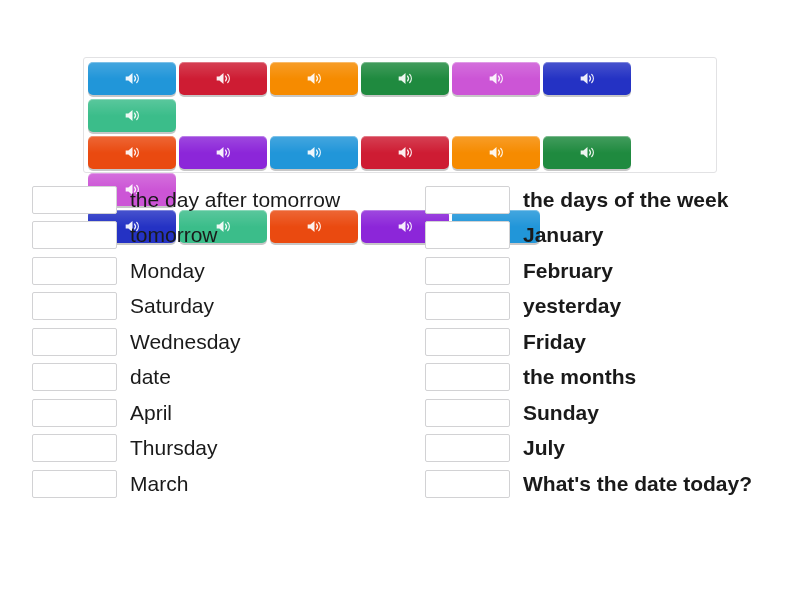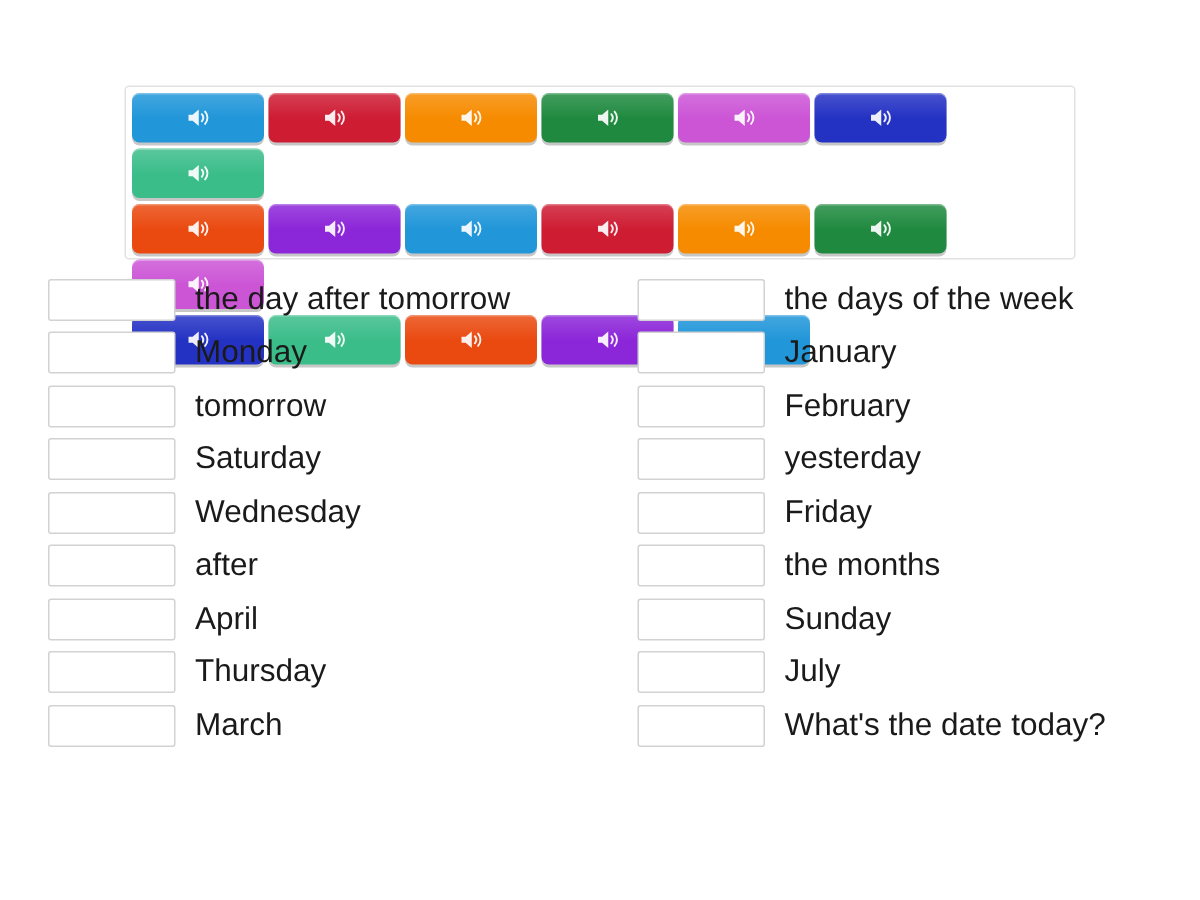--- a/index.html
+++ b/index.html
@@ -71,21 +71,21 @@
     position: absolute;
     left: 0;
     top: 182px;
     width: 800px;
     display: flex;
   }
   .column {
     width: 375px;
   }
   .column.left  { margin-left: 32px; }
-  .column.right { margin-left: 18px; }
+  .column.right { margin-left: 18px; font-weight: bold; }
 
   .row {
     height: 35.5px;
     display: flex;
     align-items: center;
   }
 
   .dropbox {
     width: 85px;
     height: 28px;
@@ -286,37 +286,37 @@
     </div>
 
   <div id="columns">
     <div class="column left">
         <div class="row">
           <div class="dropbox"></div>
           <div class="row-label">the day after tomorrow</div>
         </div>
         <div class="row">
           <div class="dropbox"></div>
+          <div class="row-label">tomorrow</div>
+        </div>
+        <div class="row">
+          <div class="dropbox"></div>
           <div class="row-label">Monday</div>
         </div>
         <div class="row">
           <div class="dropbox"></div>
-          <div class="row-label">tomorrow</div>
-        </div>
-        <div class="row">
-          <div class="dropbox"></div>
           <div class="row-label">Saturday</div>
         </div>
         <div class="row">
           <div class="dropbox"></div>
           <div class="row-label">Wednesday</div>
         </div>
         <div class="row">
           <div class="dropbox"></div>
-          <div class="row-label">after</div>
+          <div class="row-label">date</div>
         </div>
         <div class="row">
           <div class="dropbox"></div>
           <div class="row-label">April</div>
         </div>
         <div class="row">
           <div class="dropbox"></div>
           <div class="row-label">Thursday</div>
         </div>
         <div class="row">

